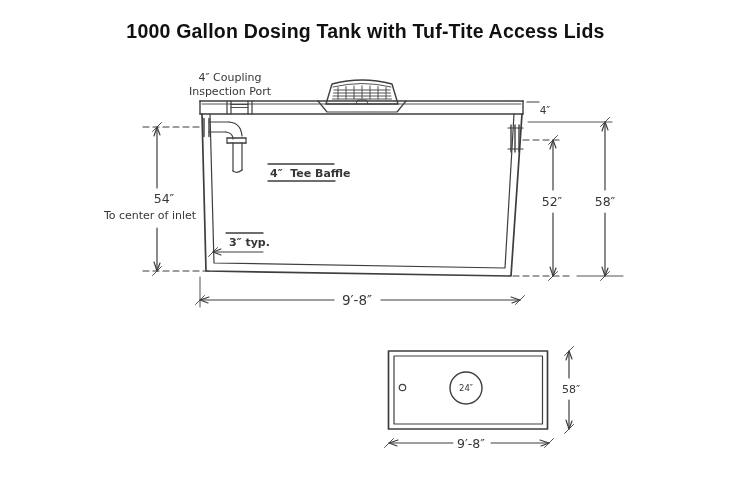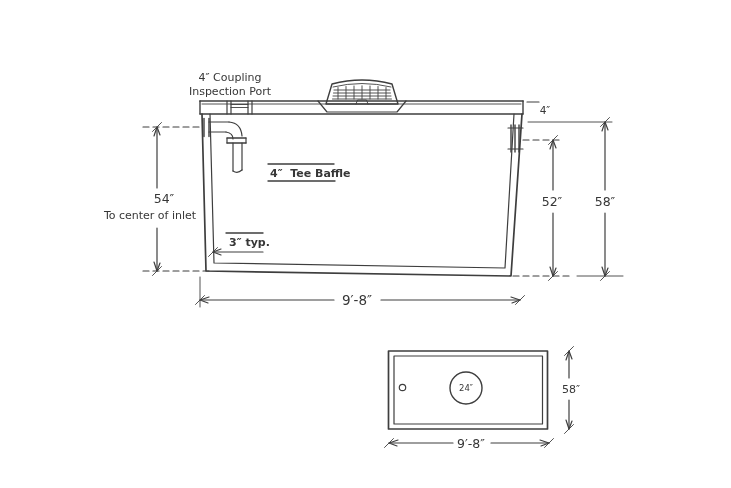--- a/index.html
+++ b/index.html
@@ -36,20 +36,21 @@
     fill:var(--text,#373737);font-size:11px;
   }
   .labeltext.strong{font-weight:600;white-space:pre;}
   .lidtext{font-family:"DejaVu Sans",sans-serif;fill:var(--text,#373737);font-size:8.5px;}
 </style>
 </head>
 <body>
 
 <div class="canvas">
 
+  <div class="title">1000 Gallon Dosing Tank with Tuf-Tite Access Lids</div>
 
   <svg width="731" height="488" viewBox="0 0 731 488">
 
     <g>
 
       <g>
         <line class="stroke w17" x1="200" y1="101" x2="523" y2="101"></line>
         <line class="stroke w09" x1="202" y1="104" x2="521" y2="104"></line>
         <line class="stroke w14" x1="200" y1="114" x2="523" y2="114"></line>
         <line class="stroke w14" x1="200" y1="101" x2="200" y2="114"></line>

